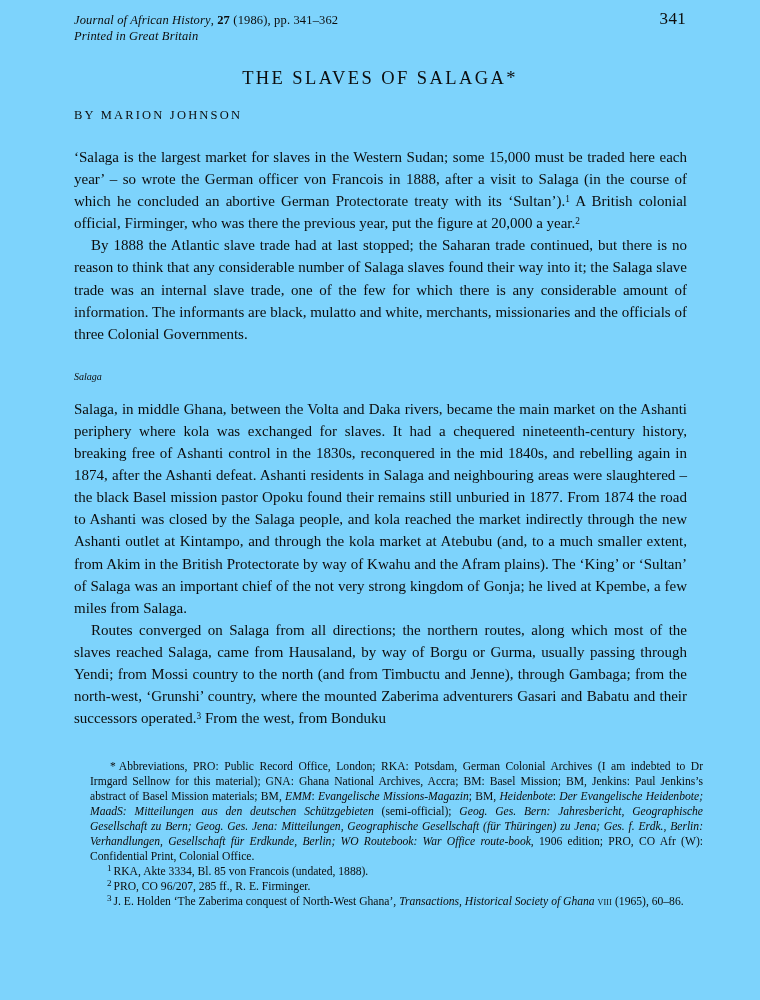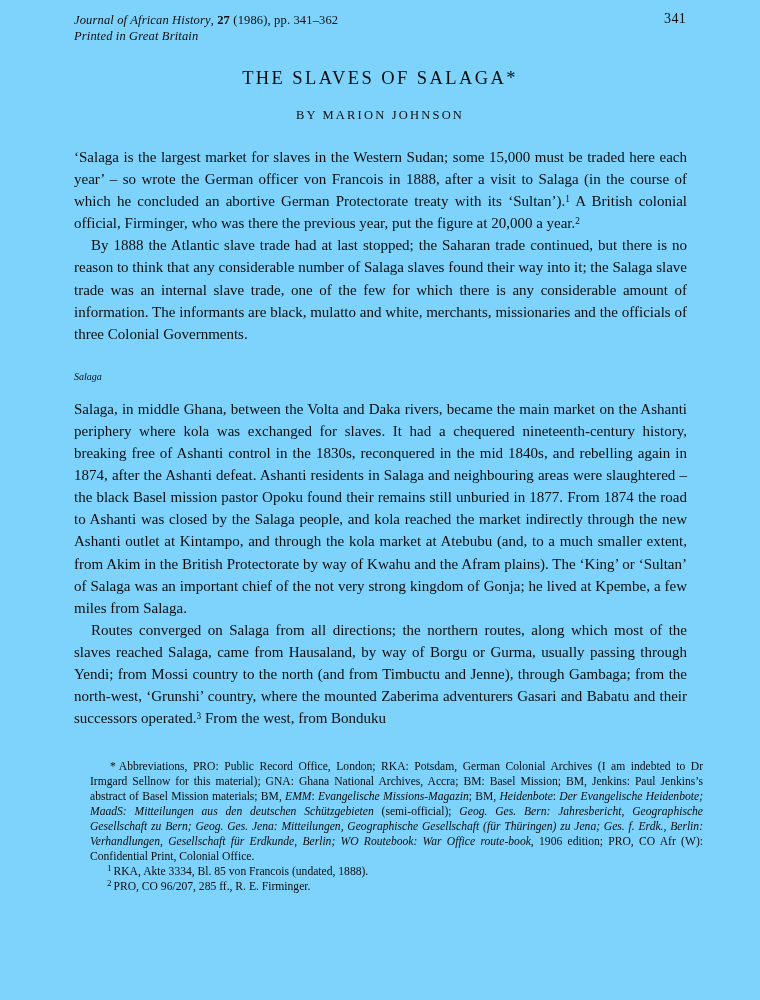--- a/index.html
+++ b/index.html
@@ -30,21 +30,21 @@
     font-style: italic;
     letter-spacing: 0.15px;
   }
   .rh-line .roman { font-style: normal; }
   .rh-line .vol { font-style: normal; font-weight: bold; }
   .folio {
     position: absolute;
     right: 0;
     top: -1px;
     font-style: normal;
-    font-size: 14px;
+    font-size: 17px;
     letter-spacing: 0.3px;
     margin-left: 8px;
   }
 
   
   .title {
     position: absolute;
     left: 74px;
     top: 68px;
     width: 612px;
@@ -52,21 +52,20 @@
     font-size: 18.5px;
     letter-spacing: 2.4px;
     font-weight: normal;
     margin: 0;
   }
   .byline {
     position: absolute;
     left: 74px;
     top: 108px;
     width: 612px;
-    text-align: center;
     font-size: 12.5px;
     letter-spacing: 2.2px;
   }
 
   
   .body-block {
     position: absolute;
     left: 74px;
     top: 146px;
     width: 613px;
@@ -160,16 +159,17 @@
   </div>
 
   <div class="footnotes">
 
     <p class="note-star"><span class="star-mark">*</span><span>Abbreviations, PRO: Public Record Office, London; RKA: Potsdam, German Colonial Archives (I am indebted to Dr Irmgard Sellnow for this material); GNA: Ghana National Archives, Accra; BM: Basel Mission; BM, Jenkins: Paul Jenkins’s abstract of Basel Mission materials; BM, </span><span class="it">EMM</span><span>: </span><span class="it">Evangelische Missions-Magazin</span><span>; BM, </span><span class="it">Heidenbote</span><span>: </span><span class="it">Der Evangelische Heidenbote; MaadS: Mitteilungen aus den deutschen Schützgebieten</span><span> (semi-official); </span><span class="it">Geog. Ges. Bern: Jahresbericht, Geographische Gesellschaft zu Bern; Geog. Ges. Jena: Mitteilungen, Geographische Gesellschaft (für Thüringen) zu Jena; Ges. f. Erdk., Berlin: Verhandlungen, Gesellschaft für Erdkunde, Berlin; WO Routebook: War Office route-book</span><span>, 1906 edition; PRO, CO Afr (W): Confidential Print, Colonial Office.</span></p>
 
     <p><span class="fn-mark">1</span><span>RKA, Akte 3334, Bl. 85 von Francois (undated, 1888).</span></p>
 
     <p><span class="fn-mark">2</span><span>PRO, CO 96/207, 285 ff., R. E. Firminger.</span></p>
 
+    <p><span class="fn-mark">3</span><span>J. E. Holden ‘The Zaberima conquest of North-West Ghana’, </span><span class="it">Transactions, Historical Society of Ghana</span><span> </span><span class="sc">viii</span><span> (1965), 60–86.</span></p>
 
   </div>
 
 </div>
 
 </body></html>

